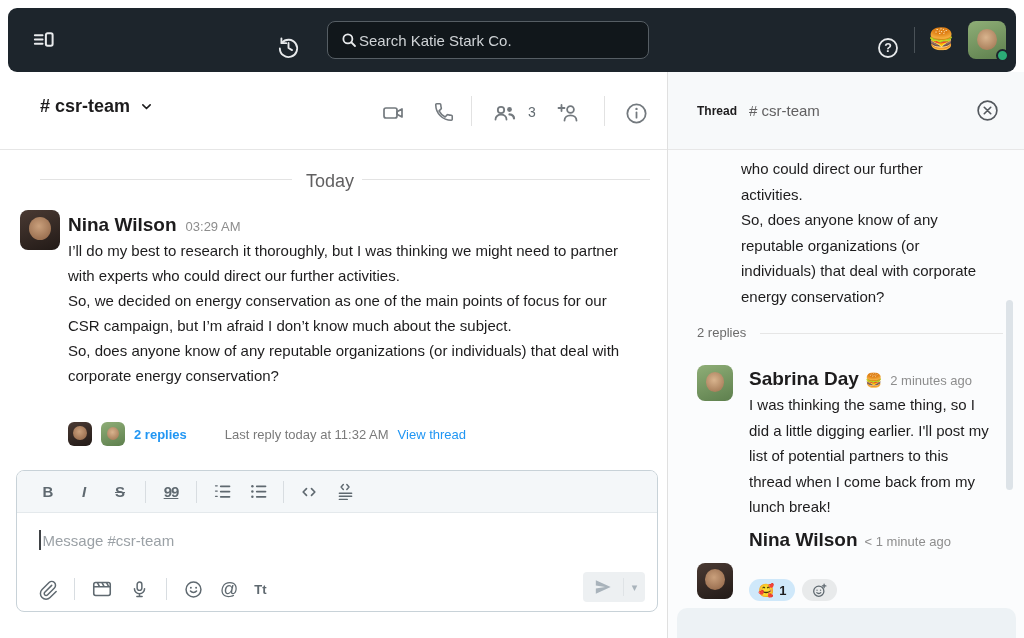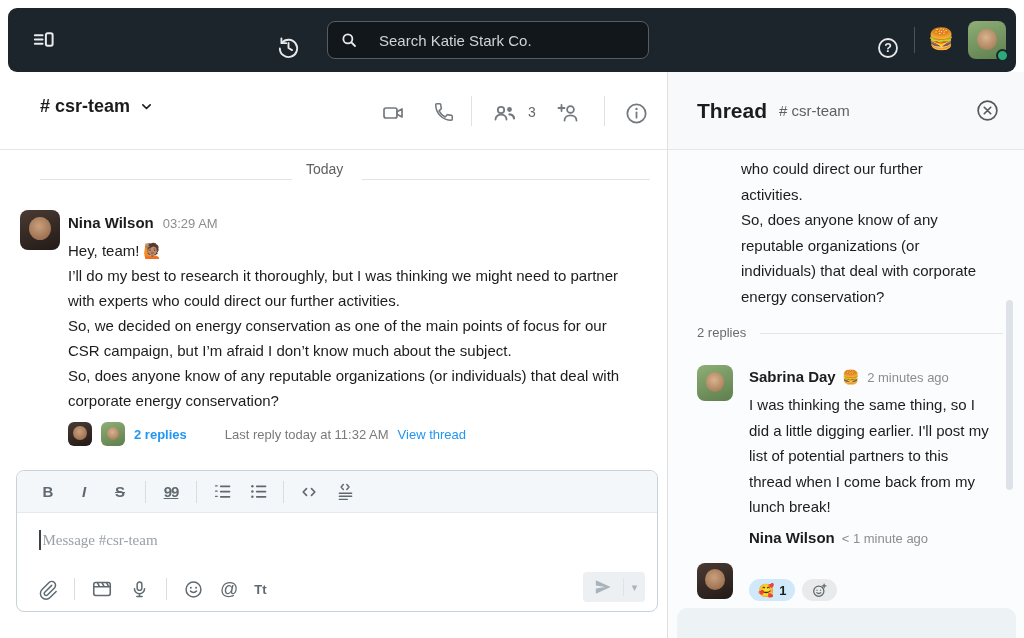--- a/index.html
+++ b/index.html
@@ -2,68 +2,68 @@
 <html><head>
 <meta charset="utf-8">
 <style>
   * { margin:0; padding:0; box-sizing:border-box; }
   html,body { width:1024px; height:638px; }
   body { position:relative; background:#fff; font-family:"Liberation Sans",sans-serif; color:#1d1c1d; overflow:hidden; }
   .abs { position:absolute; }
 
   
   .topbar { left:8px; top:8px; width:1008px; height:64px; background:#1d252c; border-radius:9px; }
-  .searchbox { left:319px; top:13px; width:322px; height:38px; background:#11171b; border:1px solid #565e64; border-radius:8px; display:flex; align-items:center; padding:0 12px; gap:21px; }
+  .searchbox { left:319px; top:13px; width:322px; height:38px; background:#11171b; border:1px solid #565e64; border-radius:8px; display:flex; align-items:center; padding:0 12px; gap:1px; }
   .searchbox input { flex:1; background:transparent; border:none; outline:none; color:#d6d9db; font-size:15px; font-family:"Liberation Sans",sans-serif; }
   .searchbox input::placeholder { color:#cfd3d6; }
   .tb-icon { color:#e8eaec; display:inline-flex; align-items:center; justify-content:center; }
   .tb-sep { width:1px; height:26px; background:#4a5258; }
   .avatar { border-radius:8px; position:relative; overflow:visible; }
   .avatar .face { position:absolute; border-radius:50%; }
   .av-nina { background:linear-gradient(160deg,#4a3a33,#221a17); }
   .av-nina .face { left:22%; top:18%; width:56%; height:58%; background:radial-gradient(circle at 45% 40%, #caa07c, #8a5f42); }
   .av-sab { background:linear-gradient(160deg,#8fae77,#5d7f4d); }
   .av-sab .face { left:24%; top:20%; width:52%; height:56%; background:radial-gradient(circle at 45% 40%, #d9b48e, #9a6f4c); }
   .presence { position:absolute; right:-3px; bottom:-3px; width:13px; height:13px; border-radius:50%; background:#2bac76; border:2.5px solid #1d252c; }
 
   
   .chan-header { left:0; top:72px; width:667px; height:78px; background:#fff; border-bottom:1px solid #e6e6e6; }
   .chan-title { position:absolute; left:40px; top:24px; font-size:18px; font-weight:700; display:flex; align-items:center; gap:10px; }
   .hdr-ic { color:#73797e; display:inline-flex; }
   .hdr-sep { position:absolute; width:1px; height:30px; background:#e2e2e2; top:24px; }
   .count { font-size:14px; color:#616a70; margin-left:4px; }
 
   .date-divider-line { height:1px; background:#e3e3e3; top:179px; }
-  .date-label { top:161px; font-size:14px; color:#616061; }
-
-  .msg-author { font-weight:700; font-size:15px; }
+  .date-label { top:171px; font-size:18px; color:#616061; }
+
+  .msg-author { font-weight:700; font-size:19px; }
   .msg-time { font-size:13px; color:#8d8d8d; }
   .msg-text { font-size:15px; line-height:25px; color:#1d1c1d; }
   .link-blue { color:#2196f3; font-size:13px; cursor:pointer; }
 
   
   .composer { left:16px; top:470px; width:642px; height:142px; border:1px solid #c8d2d8; border-radius:8px; background:#fff; }
   .fmt-bar { height:42px; background:#f4f7f9; border-bottom:1px solid #e4e9ec; border-radius:7px 7px 0 0; display:flex; align-items:center; padding:0 20px; gap:14px; }
   .fmt-ic { color:#5f6970; font-size:15px; width:22px; text-align:center; display:inline-flex; justify-content:center; align-items:center; cursor:pointer; }
   .fmt-sep { width:1px; height:22px; background:#d8dde1; }
   .input-row { height:54px; display:flex; align-items:center; padding:0 22px; position:relative; }
   .caret-bar { width:1.5px; height:20px; background:#3f4245; }
-  .input-row input { flex:1; border:none; outline:none; font-size:15px; color:#1d1c1d; padding-left:2px; font-family:Liberation Serif, serif; }
+  .input-row input { flex:1; border:none; outline:none; font-size:15px; color:#1d1c1d; padding-left:2px; font-family:Liberation Sans, sans-serif; }
   .input-row input::placeholder { color:#9ba1a6; }
   .act-bar { height:44px; display:flex; align-items:center; padding:0 20px; gap:16px; position:relative; }
   .act-ic { color:#5f6970; display:inline-flex; align-items:center; justify-content:center; cursor:pointer; }
   .send-group { position:absolute; right:12px; top:5px; height:30px; display:flex; align-items:center; background:#edf0f2; border-radius:4px; overflow:hidden; }
   .send-main { width:40px; height:30px; display:flex; align-items:center; justify-content:center; }
   .send-sep { width:1px; height:18px; background:#dfe3e6; }
   .send-caret { width:21px; height:30px; display:flex; align-items:center; justify-content:center; color:#a9b3bb; font-size:11px; }
 
   
   .thread-panel { left:667px; top:72px; width:357px; height:566px; border-left:1px solid #e0e0e0; background:#fbfcfd; }
   .thread-header { position:absolute; left:0; top:0; width:100%; height:78px; background:#f7f9fa; border-bottom:1px solid #e7e7e7; display:flex; align-items:center; padding:0 24px 0 29px; gap:12px; }
-  .thread-title { font-weight:700; font-size:21px; }
+  .thread-title { font-weight:700; font-size:12px; }
   .thread-chan { font-size:15px; color:#616061; }
   .t-text { font-size:15px; line-height:25.5px; color:#1d1c1d; }
   .replies-lbl { font-size:13px; color:#6b6b6b; }
   .pill { display:inline-flex; align-items:center; gap:5px; height:22px; padding:0 9px; border-radius:11px; font-size:13px; cursor:pointer; }
   .pill-react { background:#cfe8fa; color:#1d1c1d; }
   .pill-add { background:#e8eaeb; color:#5f6970; }
   .scroll-thumb { background:#dde3e8; border-radius:4px; }
   .reply-box { background:#edf2f5; border-radius:10px; }
 </style>
 </head>
@@ -158,21 +158,20 @@
 <div class="abs date-divider-line" style="left:362px;width:288px;"></div>
 
 <div class="abs avatar av-nina" style="left:20px;top:210px;width:40px;height:40px;">
     <span class="face"></span>
   </div>
 <div class="abs" style="left:68px;top:214px;display:flex;align-items:baseline;gap:9px;">
   <span class="msg-author">Nina Wilson</span>
   <span class="msg-time">03:29 AM</span>
 </div>
 <div class="abs msg-text" style="left:68px;top:238px;width:570px;">
-  <div>Hey, team! 🙋🏽</div>
   <div>I’ll do my best to research it thoroughly, but I was thinking we might need to partner with experts who could direct our further activities.</div>
   <div>So, we decided on energy conservation as one of the main points of focus for our CSR campaign, but I’m afraid I don’t know much about the subject.</div>
   <div>So, does anyone know of any reputable organizations (or individuals) that deal with corporate energy conservation?</div>
 </div>
 <div class="abs" style="left:68px;top:422px;display:flex;align-items:center;gap:9px;">
   <span class="avatar av-nina" style="width:24px;height:24px;border-radius:6px;display:inline-block;position:relative;">
       <span class="face"></span>
     </span>
   <span class="avatar av-sab" style="width:24px;height:24px;border-radius:6px;display:inline-block;position:relative;">
       <span class="face"></span>

